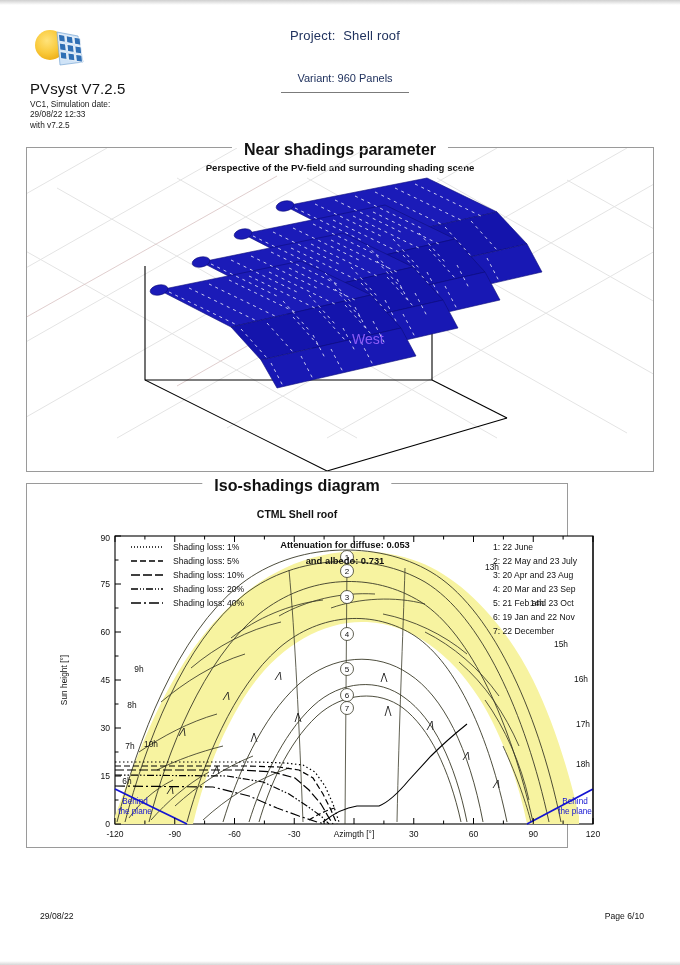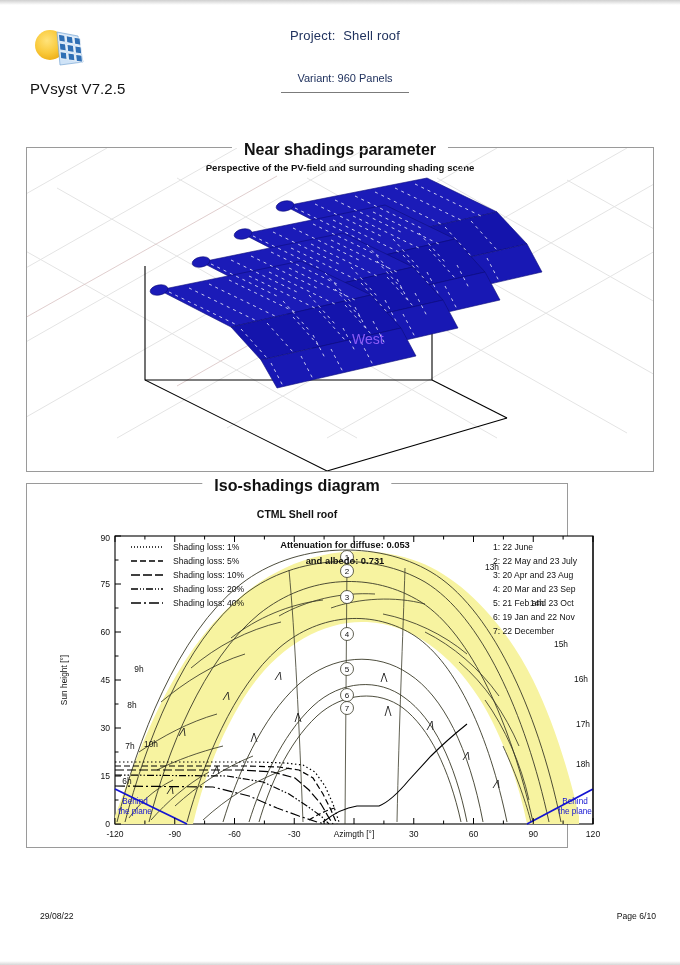--- a/index.html
+++ b/index.html
@@ -139,21 +139,21 @@
   .footer {
     position: absolute;
     left: 0; right: 0;
     bottom: 42px;
     height: 12px;
     font-size: 8.6px;
     color: #111;
   }
   .footer .f-left { position: absolute; left: 40px; }
   .footer .f-mid  { position: absolute; left: 0; right: 0; text-align: center; }
-  .footer .f-right{ position: absolute; right: 24px; }
+  .footer .f-right{ position: absolute; right: 36px; }
 </style>
 </head>
 <body>
 
 <div class="page">
   <div class="topline"></div>
 
   <div class="logo-block">
     <svg class="logo-mark" viewBox="0 0 58 50">
       <defs>
@@ -173,20 +173,25 @@
           <polygon points="29.3,19.0 35.5,20.0 36.2,26.9 29.9,25.9"></polygon>
           <polygon points="37.0,20.4 43.4,21.4 44.1,28.4 37.7,27.4"></polygon>
           <polygon points="44.9,21.9 51.0,22.9 51.7,29.9 45.5,28.9"></polygon>
           <polygon points="30.1,27.7 36.4,28.6 37.0,35.4 30.7,34.6"></polygon>
           <polygon points="37.9,29.0 44.2,29.9 44.9,36.8 38.6,35.9"></polygon>
           <polygon points="45.7,30.4 51.8,31.3 52.5,38.2 46.4,37.3"></polygon>
         </g>
       </g>
     </svg>
     <div class="app-name">PVsyst V7.2.5</div>
+    <div class="app-meta">
+      <div>VC1, Simulation date:</div>
+      <div>29/08/22 12:33</div>
+      <div>with v7.2.5</div>
+    </div>
   </div>
 
   <div class="title-block">
     <div class="proj-title">Project:  Shell roof</div>
     <div class="variant-title">Variant: 960 Panels</div>
     <div class="title-rule"></div>
   </div>
 
   <div class="frame" style="left:26px; top:147px; width:628px; height:325px;">
     <div class="frame-legend">Near shadings parameter</div>

